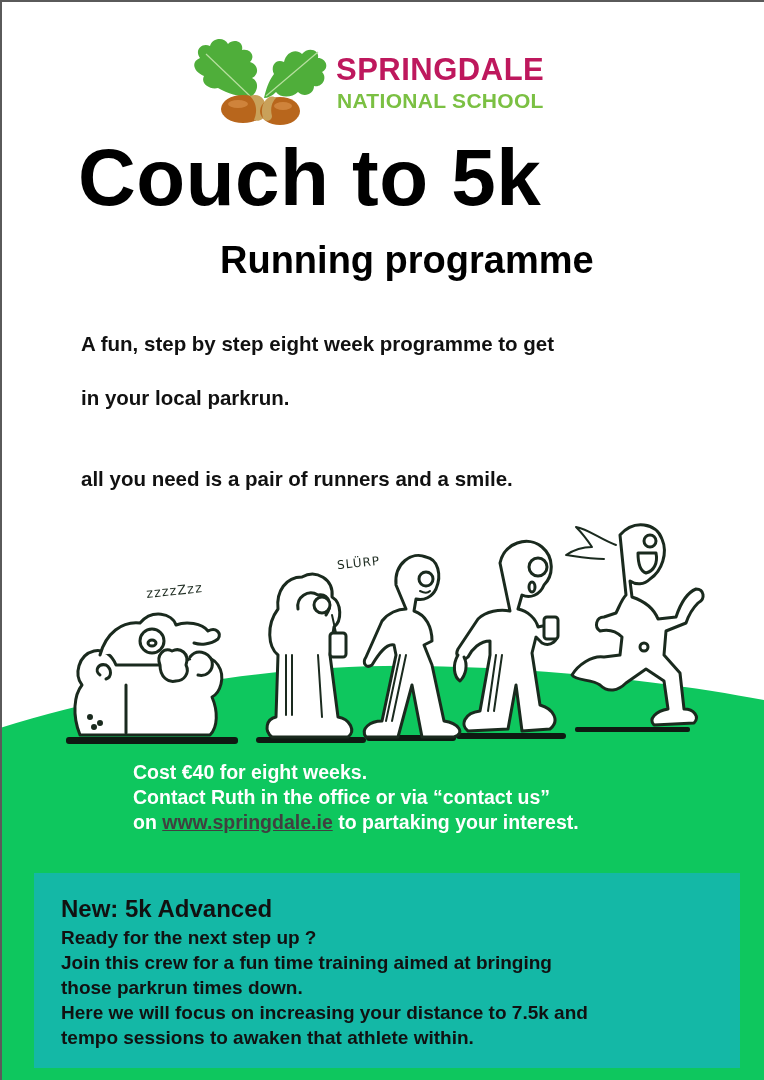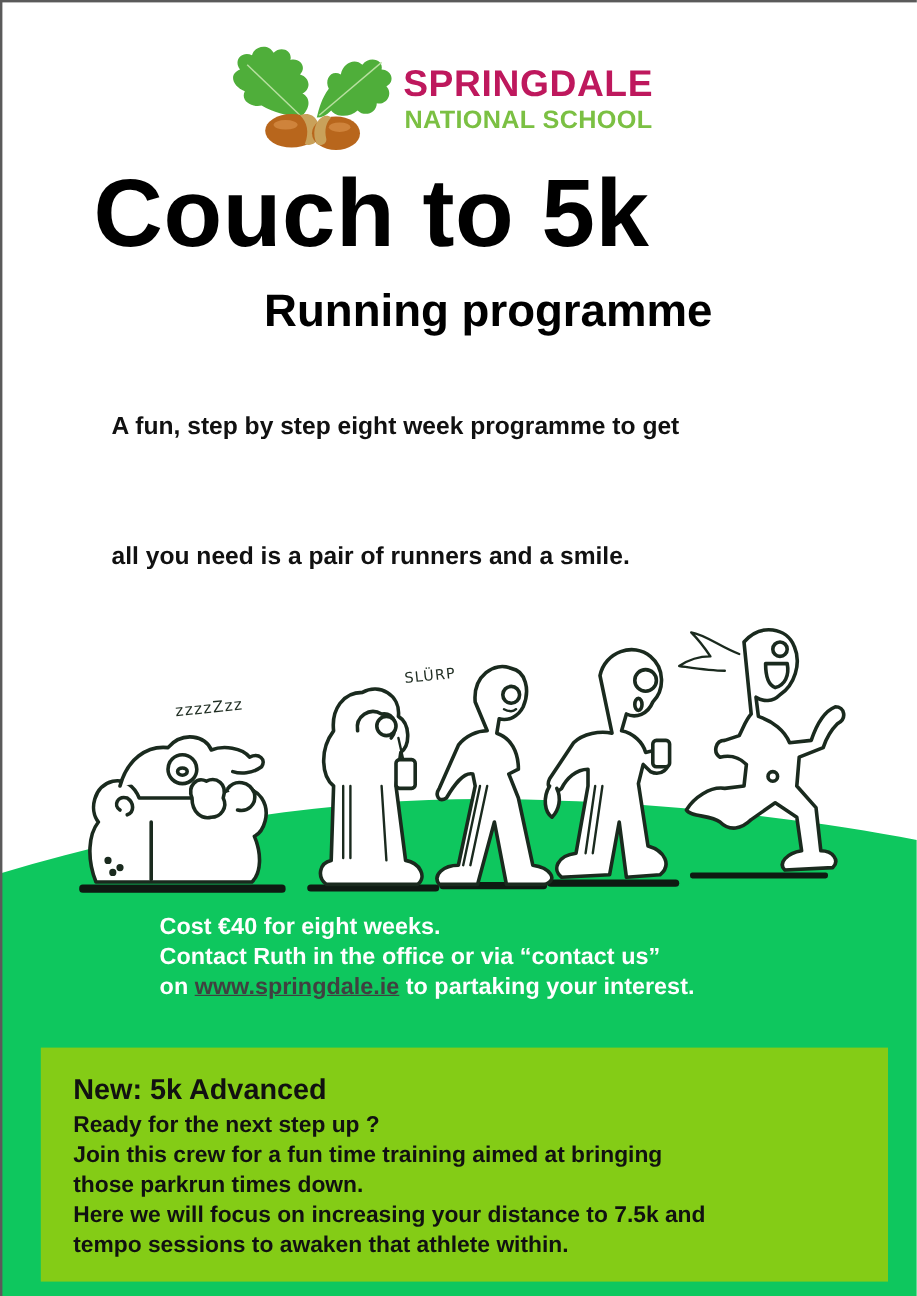--- a/index.html
+++ b/index.html
@@ -29,21 +29,21 @@
     font-weight: bold; font-size: 80px; line-height: 1; letter-spacing: 0.5px;
   }
   .subtitle {
     position: absolute; left: 220px; top: 241px;
     font-weight: bold; font-size: 38px; line-height: 1;
   }
   .intro {
     position: absolute; left: 77px; top: 326px; width: 640px;
     font-weight: bold; font-size: 20.5px; line-height: 27px; color: #111;
   }
-  .intro p { margin: 16px; }
+  .intro p { margin: 4px; }
   .intro p + p { margin-top: 27px; }
   .green-hill {
     position: absolute; left: 0; top: 0; width: 764px; height: 1080px; z-index: 0;
   }
   .illustration { position: absolute; left: 60px; top: 505px; width: 650px; height: 250px; z-index: 2; }
   .zzz-label {
     position: absolute; left: 146px; top: 583px; z-index: 3;
     font-family: "DejaVu Sans", sans-serif; font-size: 13px; letter-spacing: 1px; color: #1f2d22;
     transform: rotate(-6deg);
   }
@@ -53,21 +53,21 @@
     transform: rotate(-6deg);
   }
   .details {
     position: absolute; left: 133px; top: 760px; z-index: 3;
     font-weight: bold; font-size: 19.5px; line-height: 25px; color: #ffffff;
   }
   .details p { margin: 0; }
   .details a { color: #404040; text-decoration: underline; }
   .advanced-box {
     position: absolute; left: 34px; top: 873px; width: 706px; height: 195px;
-    background: #84cc16; z-index: 3; box-sizing: border-box; padding: 21px 0 0 27px;
+    background: #14b8a6; z-index: 3; box-sizing: border-box; padding: 21px 0 0 27px;
   }
   .adv-title { font-weight: bold; font-size: 24px; line-height: 30px; color: #111; }
   .adv-body { font-weight: bold; font-size: 19px; line-height: 25px; color: #111; margin-top: 1px; }
   .adv-body p { margin: 0; }
 </style>
 </head>
 <body>
 
 <div class="page-border"></div>
 
@@ -96,20 +96,21 @@
   <div class="logo-sub">NATIONAL SCHOOL</div>
 </div>
 
 <div class="title">Couch to 5k</div>
 <div class="subtitle">Running programme</div>
 
 <div class="intro">
   <p>
     <span>A fun, step by step eight week programme to get</span><br>
     <br>
+    <span>in your local parkrun.</span>
   </p>
   <p>
     <br>
     <span>all you need is a pair of runners and a smile.</span>
   </p>
 </div>
 
 <svg class="illustration" width="650" height="250" viewBox="0 0 650 250" fill="#ffffff" stroke="#1a2a1e" stroke-width="3" stroke-linejoin="round" stroke-linecap="round">
 
   <g stroke="none" fill="#0e1a12">

